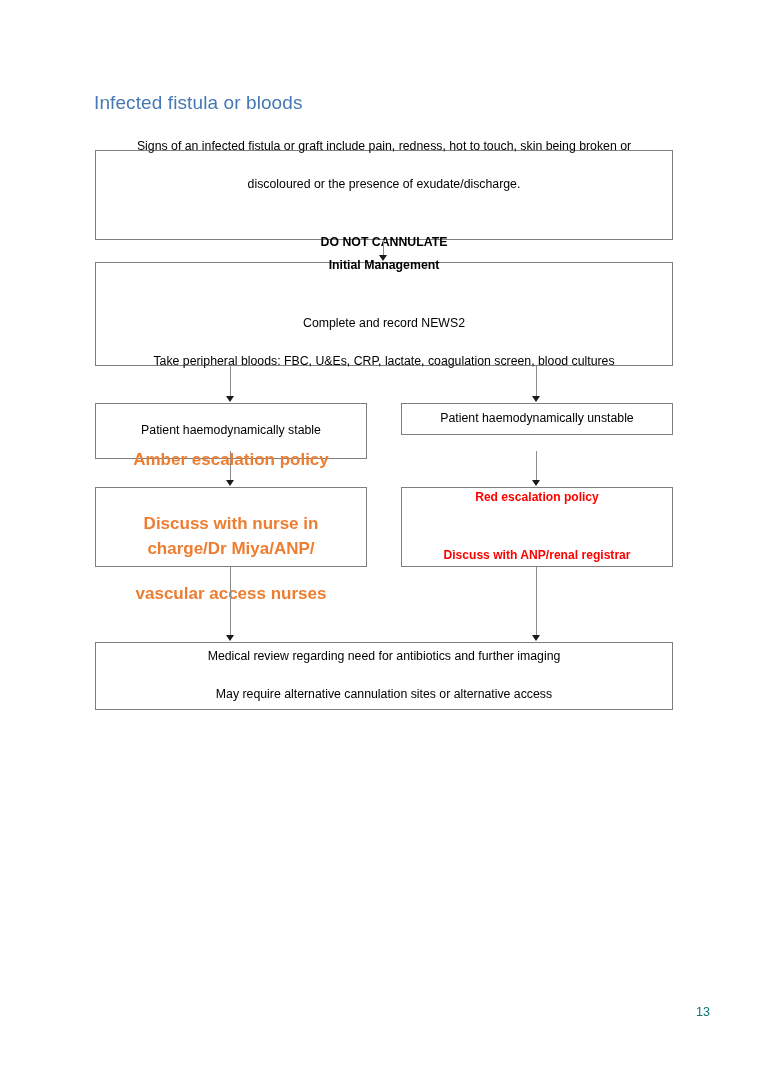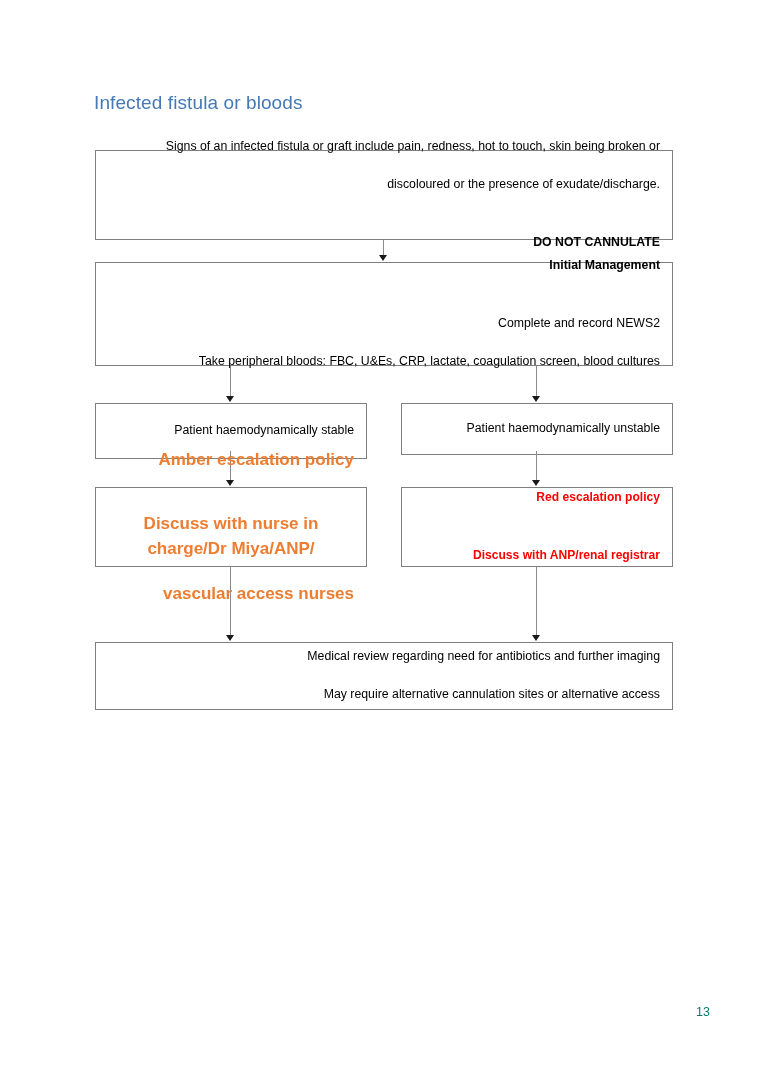--- a/index.html
+++ b/index.html
@@ -43,40 +43,40 @@
     height: 1086px;
   }
 
   .node {
     position: absolute;
     box-sizing: border-box;
     border: 1.4px solid #7f7f7f;
     background: #ffffff;
     display: flex;
     flex-direction: column;
-    align-items: flex-end;
+    align-items: center;
     justify-content: center;
     text-align: center;
     color: #000000;
     font-size: 12.3px;
     line-height: 1.45;
     padding: 6px 12px;
     gap: 20px;
   }
 
   .node .line { display: block; }
   .node .strong { font-weight: bold; }
   .node .gap { height: 13px; }
   .node .gap-sm { height: 9px; }
 
   
   #node-signs      { left: 95px;  top: 150px; width: 578px; height: 90px;  }
   #node-initial    { left: 95px;  top: 262px; width: 578px; height: 104px; }
   #node-stable     { left: 95px;  top: 403px; width: 272px; height: 56px;  }
-  #node-unstable   { left: 401px; top: 403px; width: 272px; height: 52px;  }
+  #node-unstable   { left: 401px; top: 403px; width: 272px; height: 32px;  }
   #node-amber      { left: 95px;  top: 487px; width: 272px; height: 80px;  }
   #node-red        { left: 401px; top: 487px; width: 272px; height: 80px;  }
   #node-review     { left: 95px;  top: 642px; width: 578px; height: 68px;  }
 
   
   #node-amber { color: #ED7D31; font-weight: bold; font-size: 17px; }
   #node-red   { color: #FF0000; font-weight: bold; font-size: 12.1px; }
 
   
   .conn {

